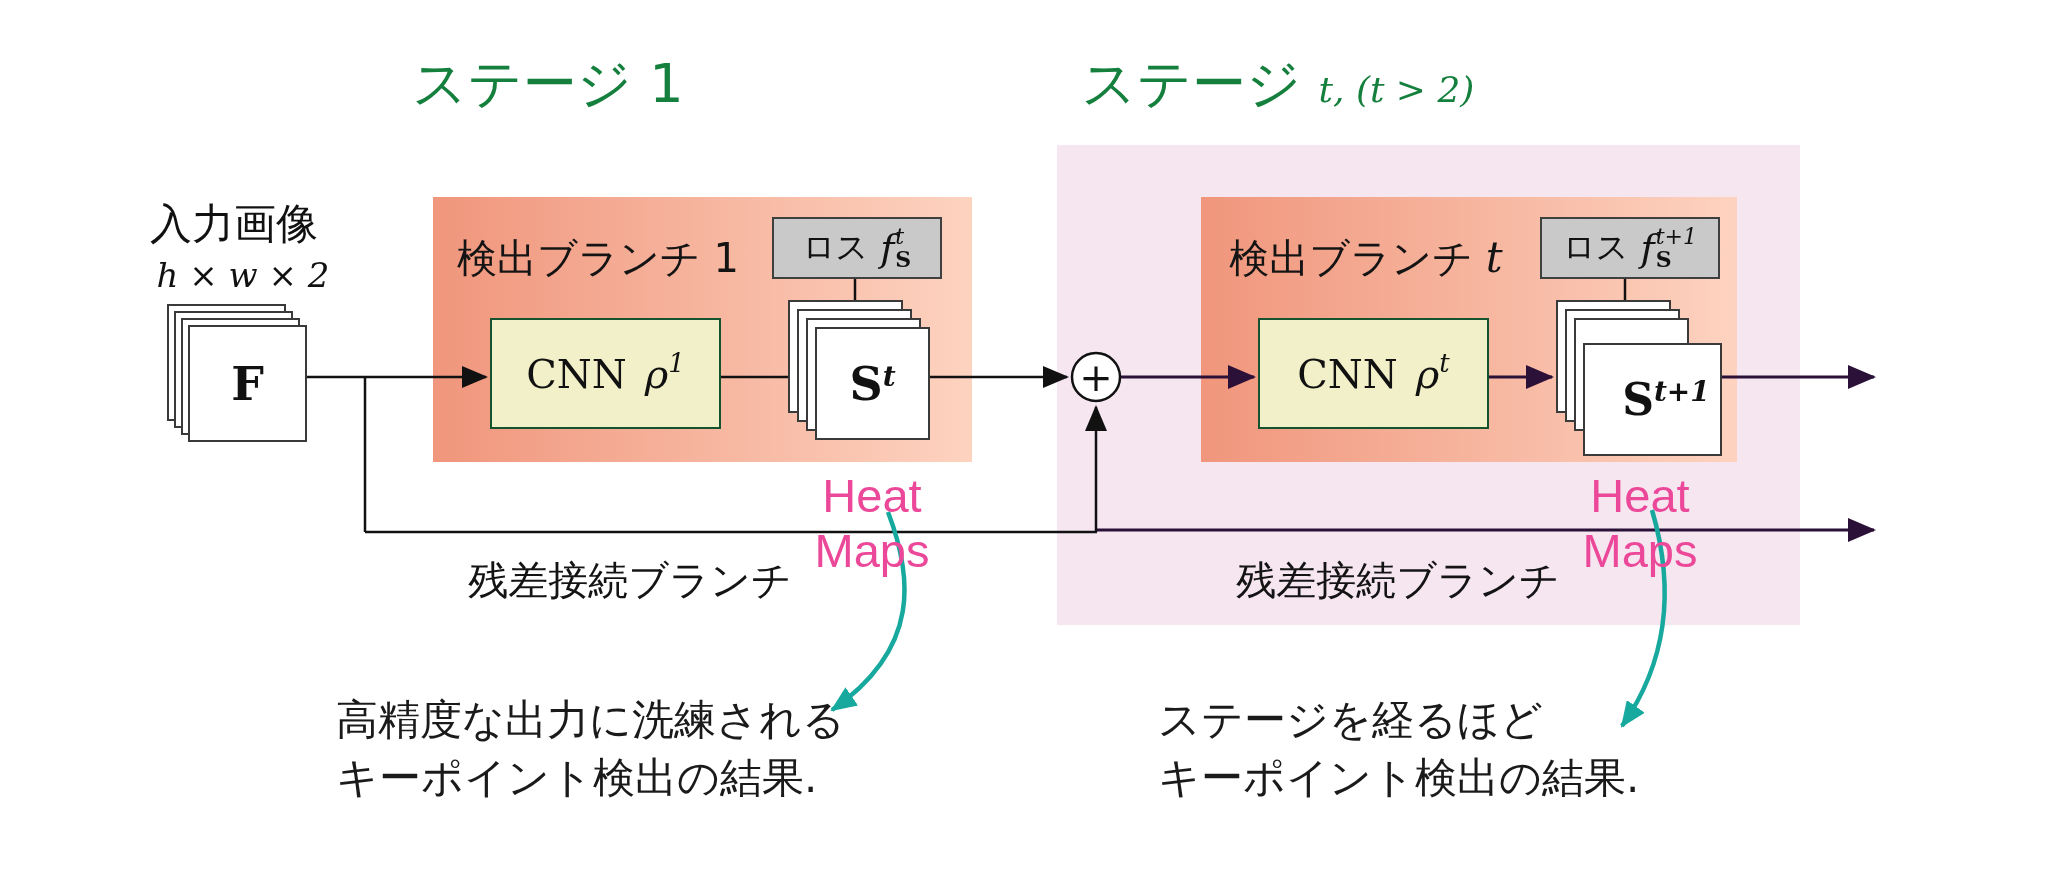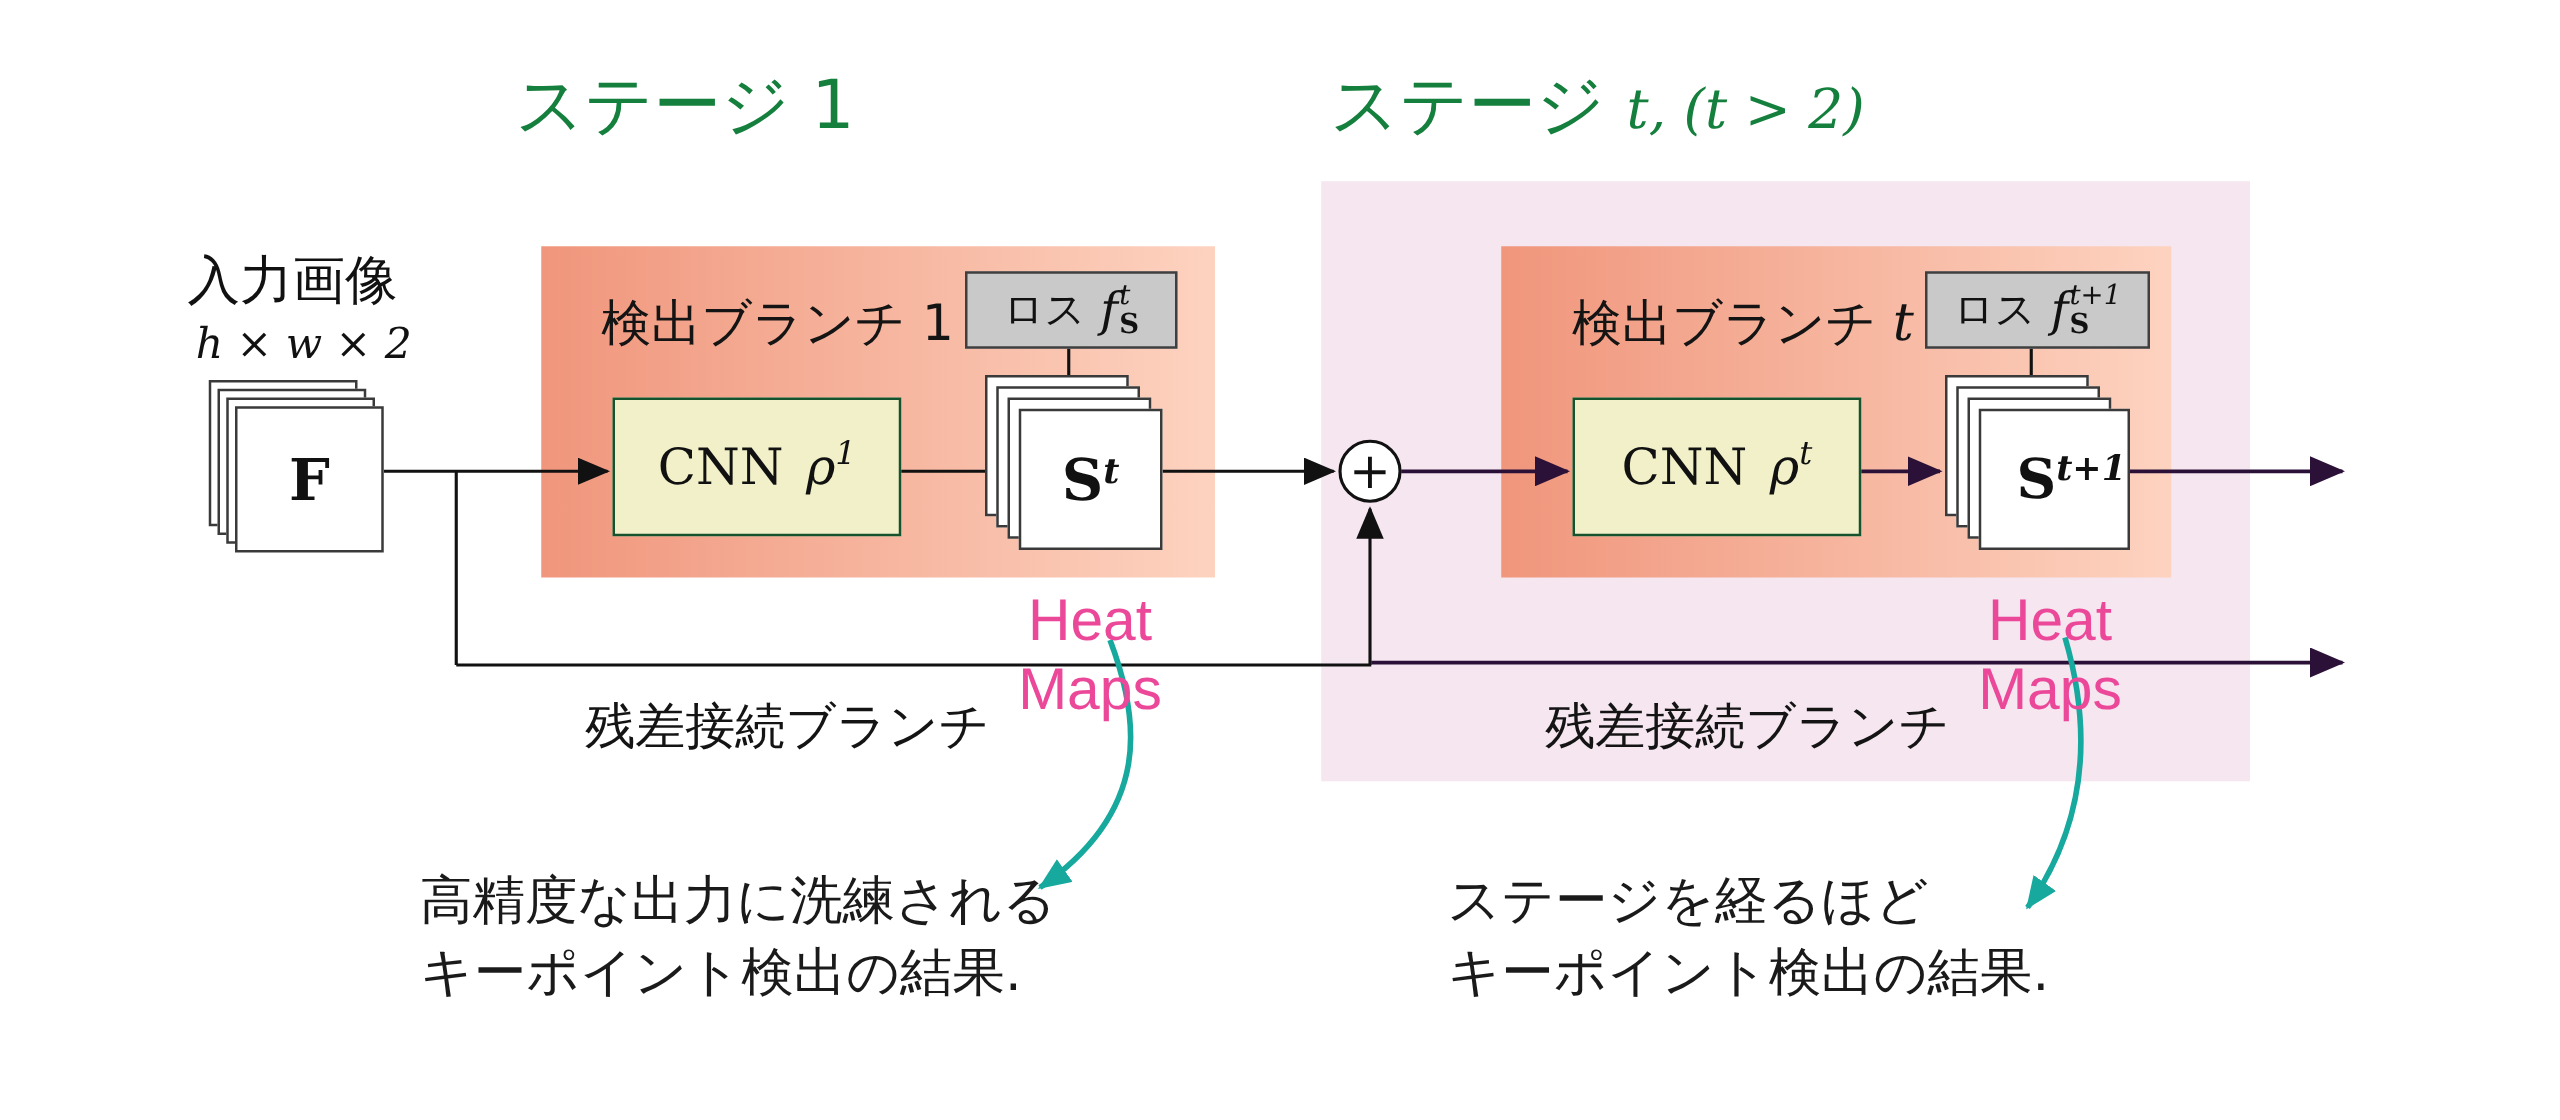--- a/index.html
+++ b/index.html
@@ -7,21 +7,21 @@
           font-family:"DejaVu Sans","Liberation Sans",sans-serif;color:#111;}
   .abs{position:absolute;}
   .ctr{text-align:center;}
   .jp{font-family:"DejaVu Sans","Liberation Sans",sans-serif;}
   .mi{font-family:"DejaVu Serif","Liberation Serif",serif;font-style:italic;}
   
   .stage-t-bg{left:1057px;top:145px;width:743px;height:480px;background:#f5e6f0;z-index:0;}
   .det-box{top:197px;width:539px;height:265px;background:linear-gradient(to right,#f0967c,#fdd3c0);z-index:1;}
   .det-box.one{left:433px;}
   .det-box.t{left:1201px;width:536px;}
-  .branch-label{top:231px;font-size:40px;color:#141414;z-index:3;text-align:right;}
+  .branch-label{top:231px;font-size:40px;color:#141414;z-index:3;}
   
   svg.wires{position:absolute;left:0;top:0;z-index:2;}
   
   .cnn{top:318px;width:227px;height:107px;background:#f2f0c8;border:2px solid #14532d;
        z-index:3;display:flex;align-items:center;justify-content:center;
        font-family:"DejaVu Serif","Liberation Serif",serif;font-size:40px;color:#111;}
   .cnn.one{left:490px;}
   .cnn.t{left:1258px;}
   .cnn sup{font-size:26px;font-style:italic;line-height:0;vertical-align:16px;}
   .cnn .sym{font-style:italic;margin-left:18px;}
@@ -43,21 +43,21 @@
                font-family:"DejaVu Serif","Liberation Serif",serif;font-weight:bold;
                font-size:46px;color:#111;}
   .sheet.front sup{font-size:28px;font-style:italic;font-weight:bold;line-height:0;vertical-align:14px;}
   .heatmaps{top:468px;width:220px;font-size:47px;z-index:3;
             font-family:Liberation Sans, sans-serif;color:#ec4899;}
   .residual-label{top:553px;width:400px;font-size:40px;color:#141414;z-index:3;}
   .plus-glyph{left:1076px;top:355px;width:40px;height:44px;z-index:4;
               font-family:"DejaVu Serif","Liberation Serif",serif;font-size:40px;
               display:flex;align-items:center;justify-content:center;color:#111;}
   .title{top:48px;width:500px;font-size:54px;color:#15803d;z-index:3;}
-  .title .math{font-family:"DejaVu Serif","Liberation Serif",serif;font-style:italic;font-size:44px;}
+  .title .math{font-family:"DejaVu Serif","Liberation Serif",serif;font-style:italic;font-size:36px;}
   .annot{font-size:42px;color:#1a1a1a;z-index:3;white-space:nowrap;}
 </style>
 </head>
 <body>
 
 <div class="canvas">
 
   <div class="abs stage-t-bg"></div>
 
   <div class="abs det-box one"></div>
@@ -180,21 +180,21 @@
       <span class="supsub">
         <span class="s-up">t+1</span>
         <span class="s-dn">S</span>
       </span>
   </div>
 
   <div class="abs stack">
     <div class="sheet" style="left:1556px;top:300px;width:115px;height:113px;"></div>
     <div class="sheet" style="left:1565px;top:309px;width:115px;height:113px;"></div>
     <div class="sheet" style="left:1574px;top:318px;width:115px;height:113px;"></div>
-    <div class="sheet front" style="left:1583px;top:327px;width:121px;height:113px;font-size:44px;padding-left:27px;">
+    <div class="sheet front" style="left:1583px;top:343px;width:139px;height:113px;font-size:44px;padding-left:27px;">
       <span><span>S</span><sup>t+1</sup></span>
     </div>
   </div>
 
   <div class="abs heatmaps ctr" style="left:1530px;">
     <span>Heat Maps</span>
   </div>
 
   <div class="abs residual-label ctr jp" style="left:1198px;">
     <span>残差接続ブランチ</span>

